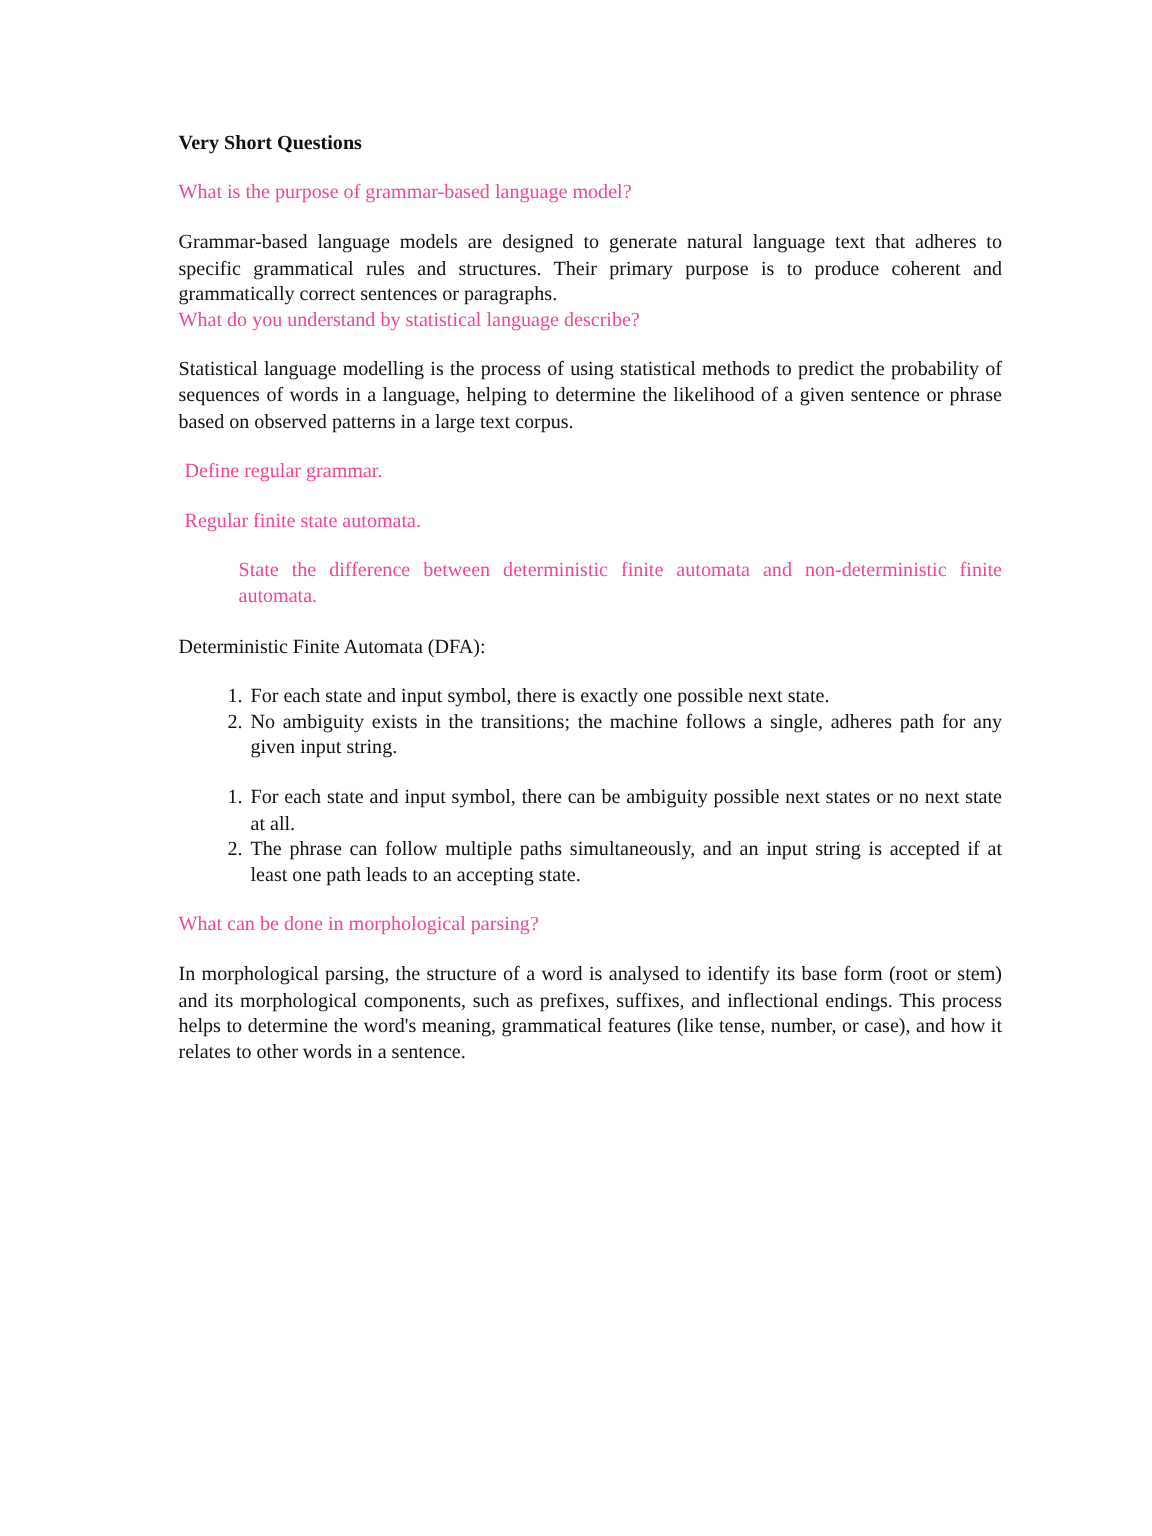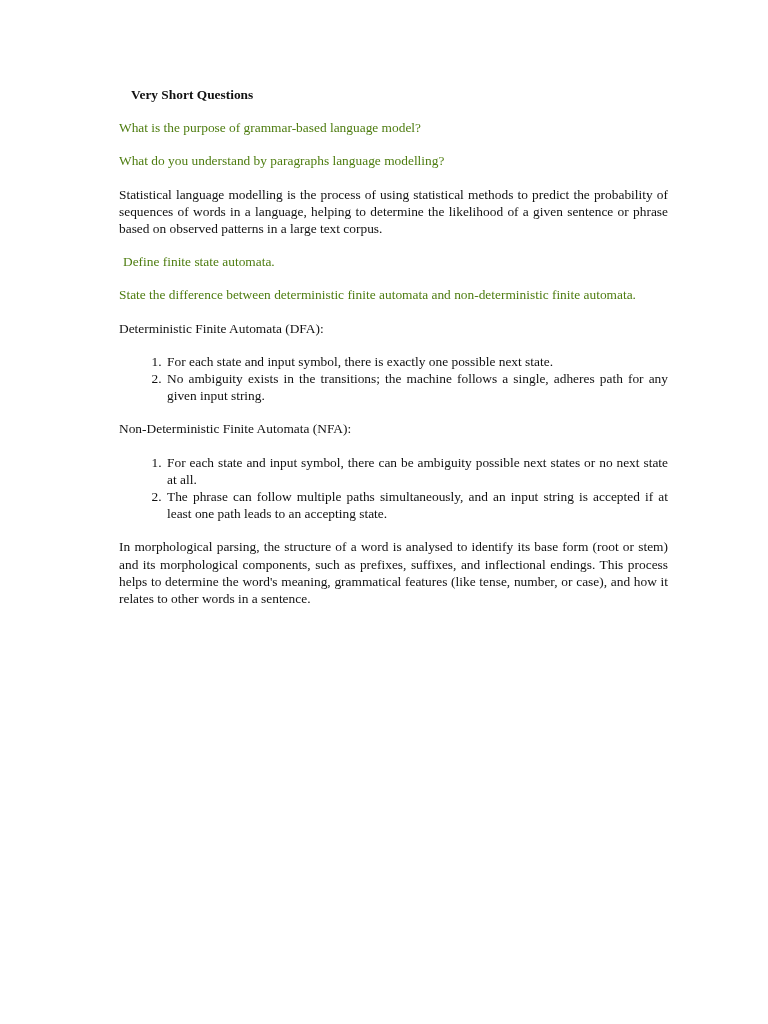--- a/index.html
+++ b/index.html
@@ -18,24 +18,24 @@
     .page {
       position: absolute;
       left: 119px;
       top: 86px;
       width: 549px;
       font-size: 13.4px;
       line-height: 17.2px;
     }
     .heading {
       font-weight: bold;
-      margin: 0 0 16px 12px;
+      margin: 0 0 16px 0;
     }
     .question {
-      color: #4d7c0f;
+      color: #ec4899;
       margin: 0 0 16px 0;
     }
     .question.indent {
       padding-left: 4px;
     }
     .answer {
       text-align: justify;
       margin: 0 0 16px 0;
     }
     .answer.tight { margin-bottom: 0; }
@@ -52,35 +52,37 @@
       padding-left: 2px;
     }
   </style>
 </head>
 <body>
 
 <div class="page">
   <p class="heading">Very Short Questions</p>
 
   <p class="question">What is the purpose of grammar-based language model?</p>
+  <p class="answer tight">Grammar-based language models are designed to generate natural language text that adheres to specific grammatical rules and structures. Their primary purpose is to produce coherent and grammatically correct sentences or paragraphs.</p>
 
-  <p class="question">What do you understand by paragraphs language modelling?</p>
+  <p class="question">What do you understand by statistical language describe?</p>
   <p class="answer">Statistical language modelling is the process of using statistical methods to predict the probability of sequences of words in a language, helping to determine the likelihood of a given sentence or phrase based on observed patterns in a large text corpus.</p>
 
+  <p class="question indent">Define regular grammar.</p>
 
-  <p class="question indent">Define finite state automata.</p>
+  <p class="question indent">Regular finite state automata.</p>
 
-  <p class="question" style="text-align: justify;">State the difference between deterministic finite automata and non-deterministic finite automata.</p>
+  <p class="question" style="text-align: justify; margin-left: 40px;">State the difference between deterministic finite automata and non-deterministic finite automata.</p>
 
   <p class="subheading">Deterministic Finite Automata (DFA):</p>
   <ol class="points">
     <li>For each state and input symbol, there is exactly one possible next state.</li>
     <li>No ambiguity exists in the transitions; the machine follows a single, adheres path for any given input string.</li>
   </ol>
 
-  <p class="subheading">Non-Deterministic Finite Automata (NFA):</p>
   <ol class="points">
     <li>For each state and input symbol, there can be ambiguity possible next states or no next state at all.</li>
     <li>The phrase can follow multiple paths simultaneously, and an input string is accepted if at least one path leads to an accepting state.</li>
   </ol>
 
+  <p class="question">What can be done in morphological parsing?</p>
   <p class="answer">In morphological parsing, the structure of a word is analysed to identify its base form (root or stem) and its morphological components, such as prefixes, suffixes, and inflectional endings. This process helps to determine the word's meaning, grammatical features (like tense, number, or case), and how it relates to other words in a sentence.</p>
 </div>
 
 </body></html>

